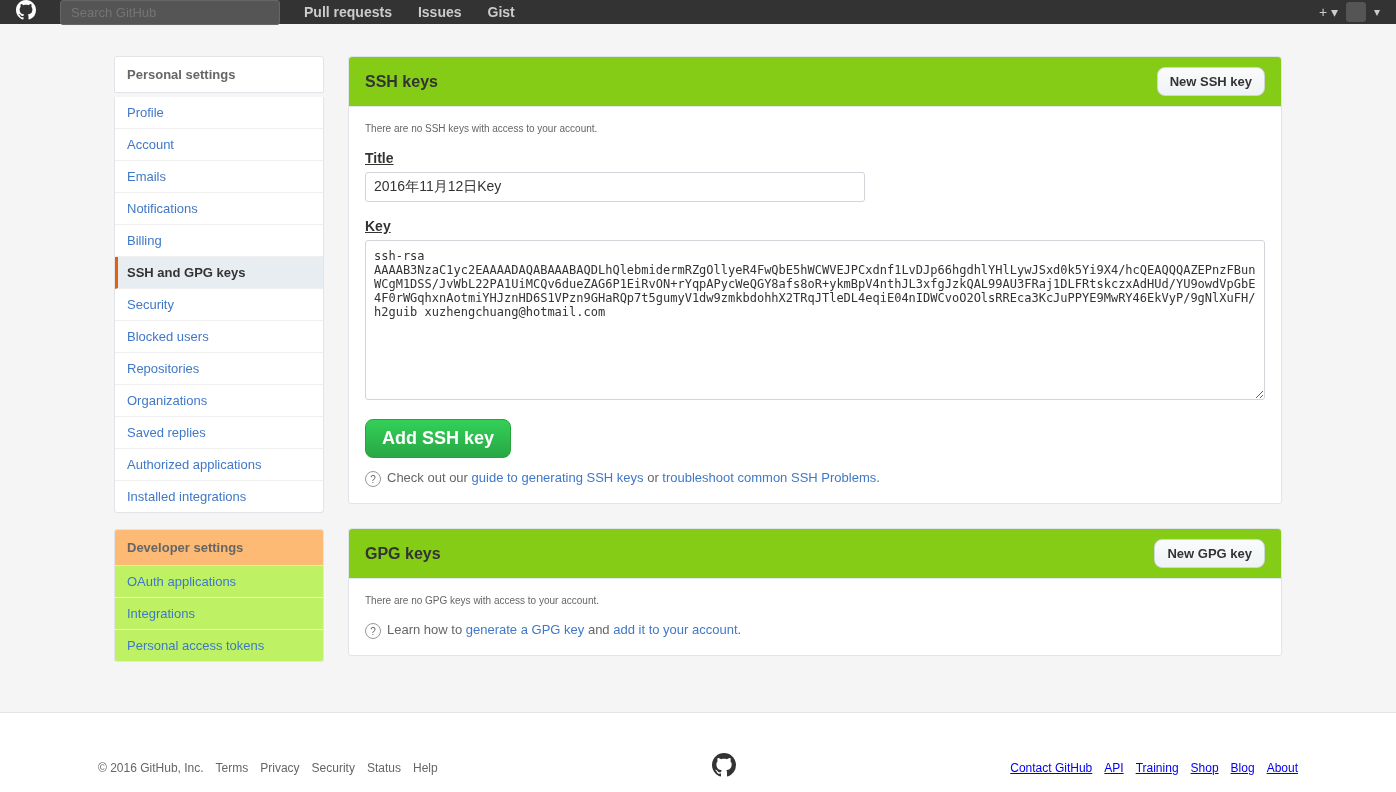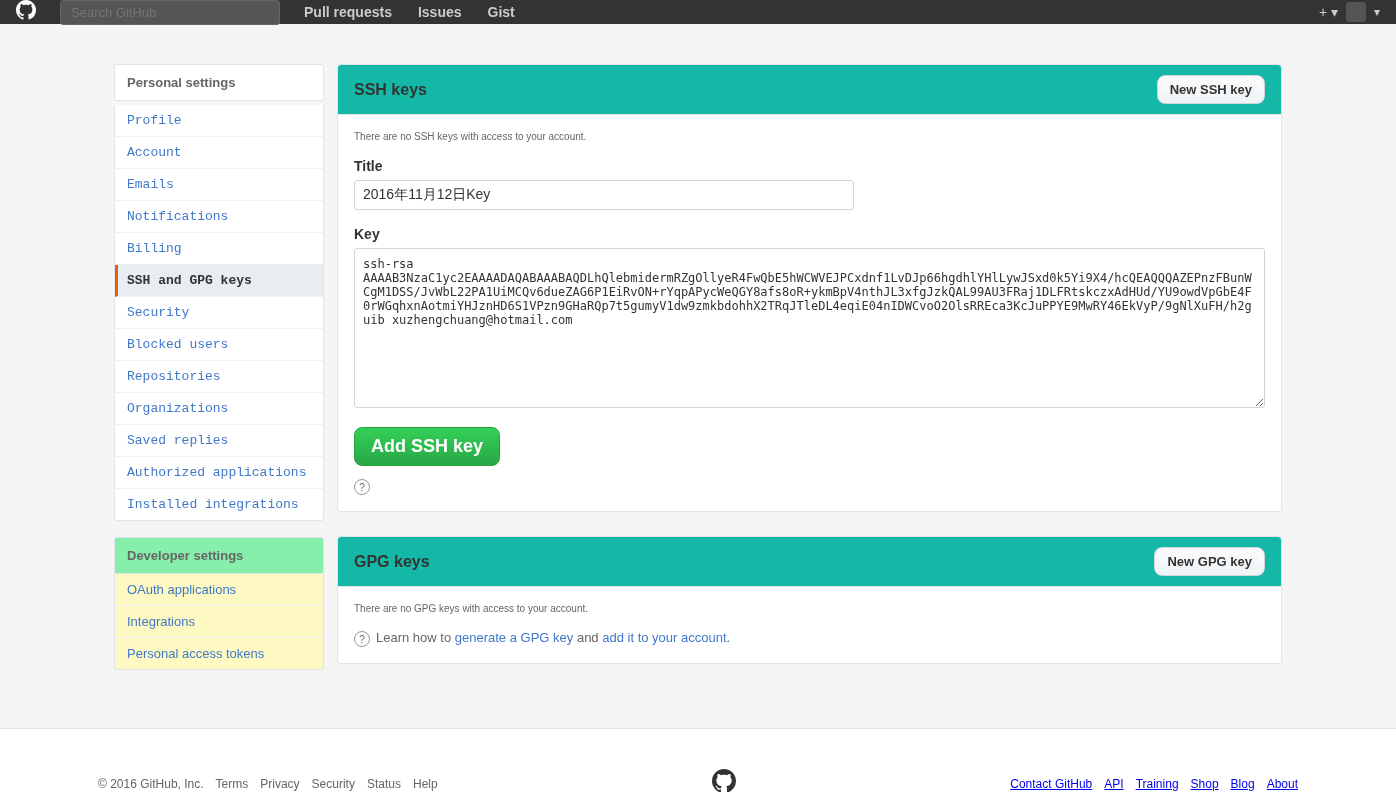--- a/index.html
+++ b/index.html
@@ -25,45 +25,45 @@
       font-size: 13px;
       width: 220px;
       outline: none;
     }
     .topnav-links { display: flex; gap: 26px; margin-left: 8px; }
     .topnav-link { color: #ccc; text-decoration: none; font-size: 14px; font-weight: 600; }
     .topnav-right { margin-left: auto; display: flex; align-items: center; gap: 8px; color: #ccc; font-size: 18px; }
     .topnav-right span { cursor: pointer; }
 
     
-    .layout { display: flex; max-width: 1200px; margin: 32px auto; gap: 13px; padding: 8px 16px; }
+    .layout { display: flex; max-width: 1200px; margin: 24px auto; gap: 24px; padding: 8px 16px; }
 
     
     .sidebar { width: 210px; flex-shrink: 0; }
     .sidebar-section-title { font-size: 13px; font-weight: 600; color: #666; padding: 8px 12px; border-bottom: 1px solid #e1e4e8; margin-bottom: 4px; background: #fff; border: 1px solid #e1e4e8; border-radius: 3px 3px 0 0; padding: 10px 12px; }
-    .sidebar-menu { background: #fff; border: 1px solid #e1e4e8; border-top: none; border-radius: 0 0 3px 3px; font-family: Liberation Mono, monospace; }
+    .sidebar-menu { background: #fff; border: 1px solid #e1e4e8; border-top: none; border-radius: 0 0 3px 3px; }
     .sidebar-item { display: block; padding: 8px 12px; color: #4078c8; text-decoration: none; font-size: 13px; border-bottom: 1px solid #f0f0f0; }
     .sidebar-item.active { background: #e8edf2; color: #333; font-weight: 600; border-left: 3px solid #e36209; padding-left: 9px; }
     .sidebar-item:last-child { border-bottom: none; }
     .sidebar-divider { height: 16px; }
-    .sidebar-section2-title { font-size: 13px; font-weight: 600; color: #666; padding: 10px 12px; background: #86efac; border: 1px solid #e1e4e8; border-radius: 3px 3px 0 0; }
-    .sidebar-menu2 { background: #fef9c3; border: 1px solid #e1e4e8; border-top: none; border-radius: 0 0 3px 3px; }
+    .sidebar-section2-title { font-size: 13px; font-weight: 600; color: #666; padding: 10px 12px; background: #fdba74; border: 1px solid #e1e4e8; border-radius: 3px 3px 0 0; }
+    .sidebar-menu2 { background: #bef264; border: 1px solid #e1e4e8; border-top: none; border-radius: 0 0 3px 3px; }
 
     
     .main { flex: 1; }
     .section-box { background: #fff; border: 1px solid #e1e4e8; border-radius: 3px; margin-bottom: 24px; }
-    .section-header { display: flex; align-items: center; justify-content: space-between; padding: 10px 16px; background: #14b8a6; border-bottom: 1px solid #e1e4e8; border-radius: 3px 3px 0 0; }
+    .section-header { display: flex; align-items: center; justify-content: space-between; padding: 10px 16px; background: #84cc16; border-bottom: 1px solid #e1e4e8; border-radius: 3px 3px 0 0; }
     .section-title { font-size: 16px; font-weight: 600; color: #333; }
     .section-body { padding: 16px; }
     .no-keys-msg { color: #666; font-size: 10px; margin-bottom: 16px; }
     .btn { display: inline-block; padding: 6px 12px; font-size: 13px; font-weight: 600; border-radius: 8px; border: 1px solid; cursor: pointer; text-decoration: none; }
     .btn-default { background: linear-gradient(#fafbfc, #eff3f6); border-color: #d1d5da; color: #333; }
     .btn-green { background: linear-gradient(#34d058, #28a745); border-color: #27a33b; color: white; font-size: 18px; padding: 8px 16px; }
 
-    .form-group { margin-bottom: 16px; }
+    .form-group { margin-bottom: 16px; text-decoration: underline; }
     .form-label { display: block; font-weight: 600; font-size: 14px; margin-bottom: 6px; color: #333; }
     .form-input { width: 100%; padding: 6px 8px; border: 1px solid #d1d5da; border-radius: 3px; font-size: 14px; color: #333; outline: none; }
     .form-textarea { width: 100%; padding: 8px; border: 1px solid #d1d5da; border-radius: 3px; font-size: 12px; font-family: monospace; resize: vertical; min-height: 160px; color: #333; outline: none; }
 
     .help-row { display: flex; align-items: flex-start; gap: 6px; color: #666; font-size: 13px; margin-top: 12px; }
     .help-icon { display: inline-flex; align-items: center; justify-content: center; width: 16px; height: 16px; border-radius: 50%; border: 1px solid #999; font-size: 10px; color: #666; flex-shrink: 0; margin-top: 1px; }
     .help-row a { color: #4078c8; text-decoration: none; }
 
     
     footer { text-align: center; padding: 40px 16px 20px; color: #666; font-size: 12px; border-top: 1px solid #e1e4e8; margin-top: 20px; background: #fff; }
@@ -143,20 +143,23 @@
         <div class="form-group">
           <label class="form-label">Key</label>
           <textarea class="form-textarea" style="">ssh-rsa
 AAAAB3NzaC1yc2EAAAADAQABAAABAQDLhQlebmidermRZgOllyeR4FwQbE5hWCWVEJPCxdnf1LvDJp66hgdhlYHlLywJSxd0k5Yi9X4/hcQEAQQQAZEPnzFBunWCgM1DSS/JvWbL22PA1UiMCQv6dueZAG6P1EiRvON+rYqpAPycWeQGY8afs8oR+ykmBpV4nthJL3xfgJzkQAL99AU3FRaj1DLFRtskczxAdHUd/YU9owdVpGbE4F0rWGqhxnAotmiYHJznHD6S1VPzn9GHaRQp7t5gumyV1dw9zmkbdohhX2TRqJTleDL4eqiE04nIDWCvoO2OlsRREca3KcJuPPYE9MwRY46EkVyP/9gNlXuFH/h2guib xuzhengchuang@hotmail.com</textarea>
         </div>
 
         <button class="btn btn-green">Add SSH key</button>
 
         <div class="help-row">
           <span class="help-icon">?</span>
+          <span>
+            Check out our <a href="#">guide to generating SSH keys</a> or <a href="#">troubleshoot common SSH Problems</a>.
+          </span>
         </div>
       </div>
     </div>
 
     <div class="section-box">
       <div class="section-header">
         <span class="section-title">GPG keys</span>
         <button class="btn btn-default">New GPG key</button>
       </div>
       <div class="section-body">

